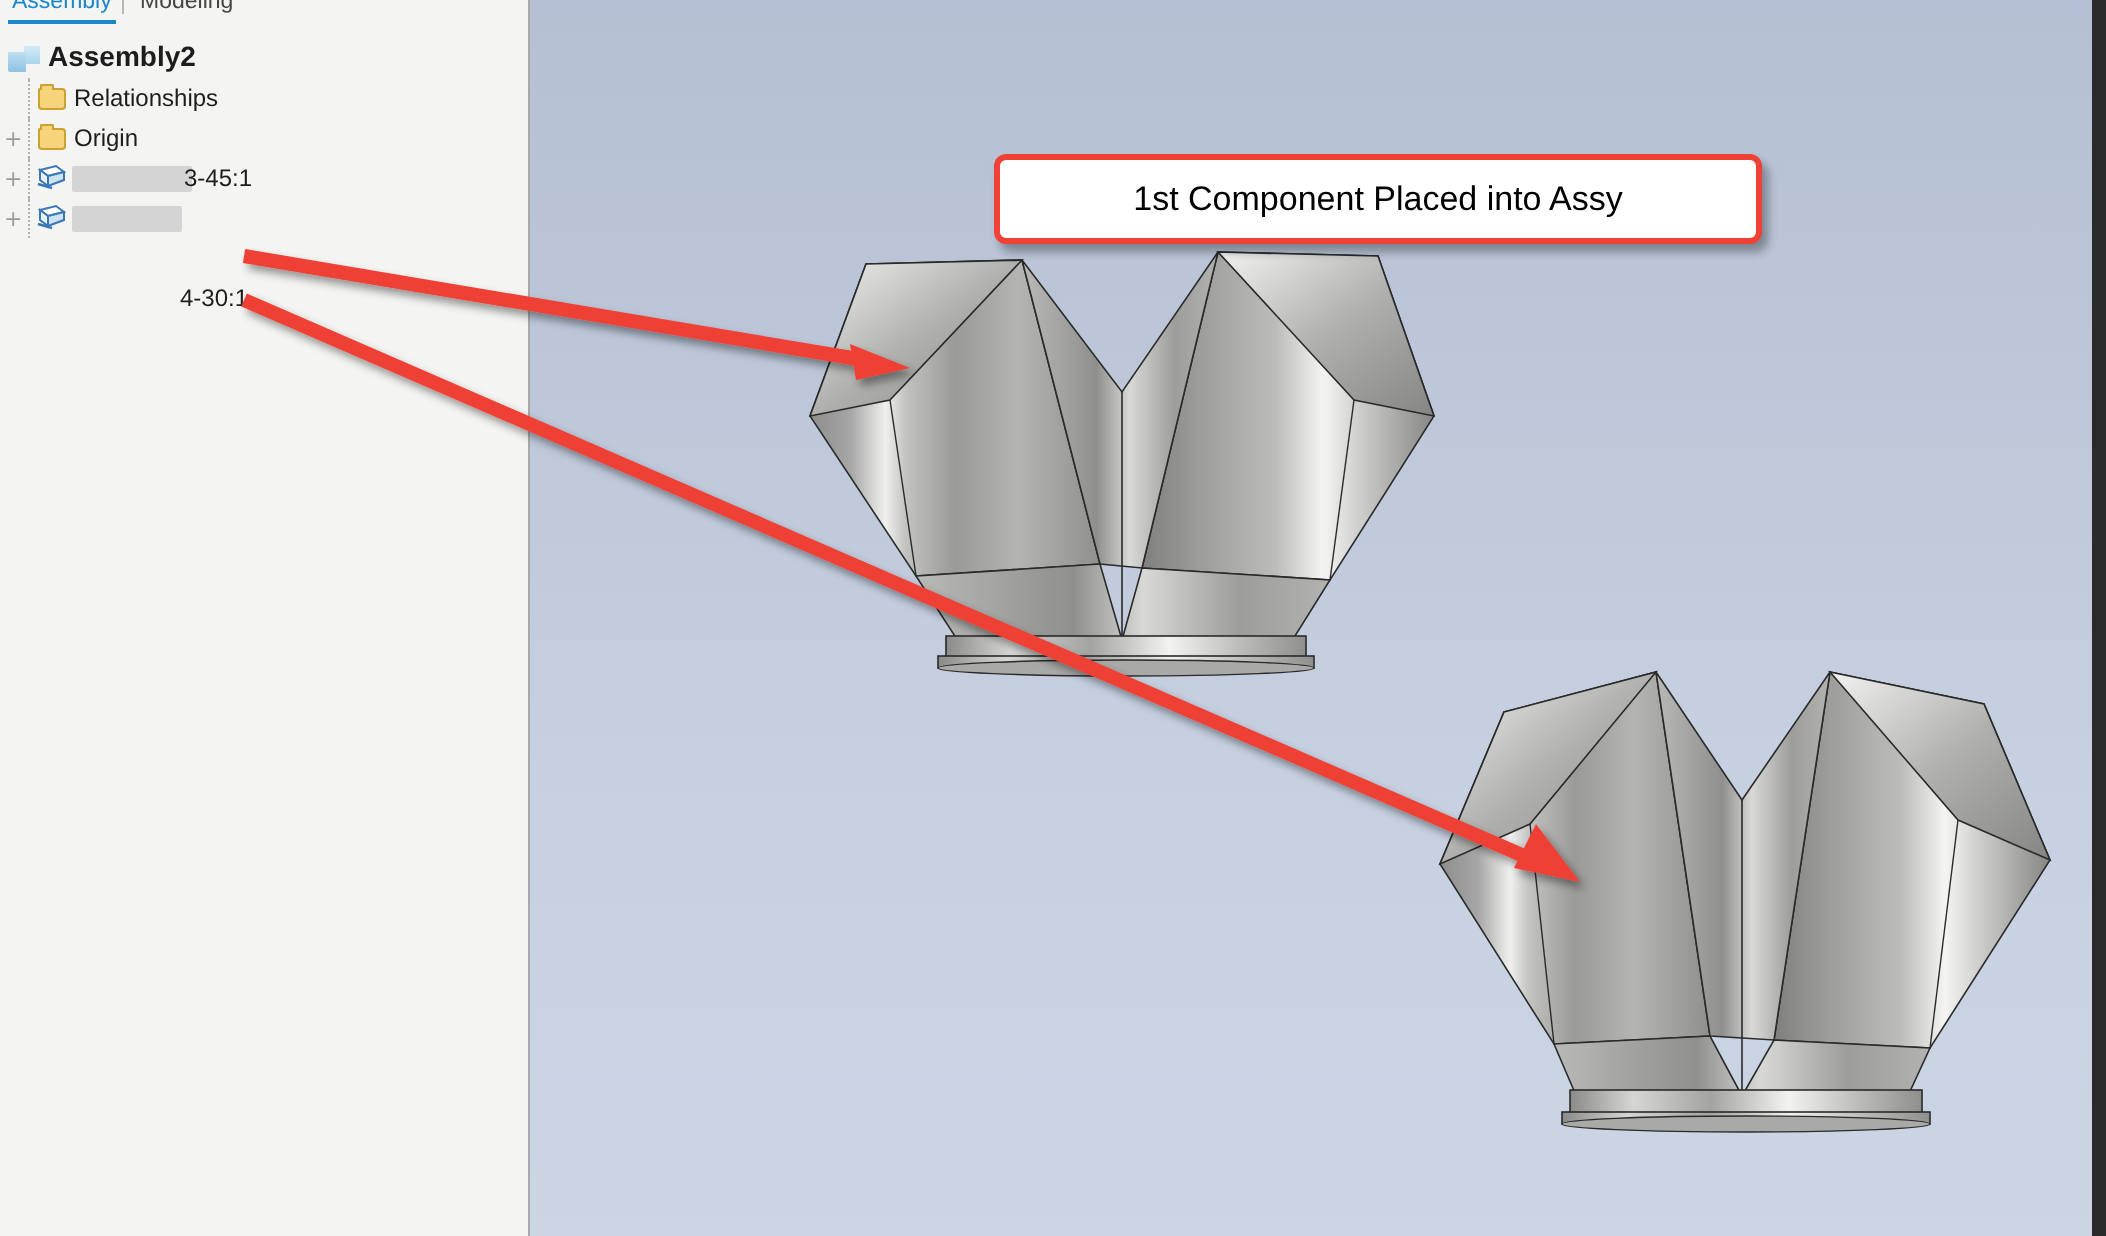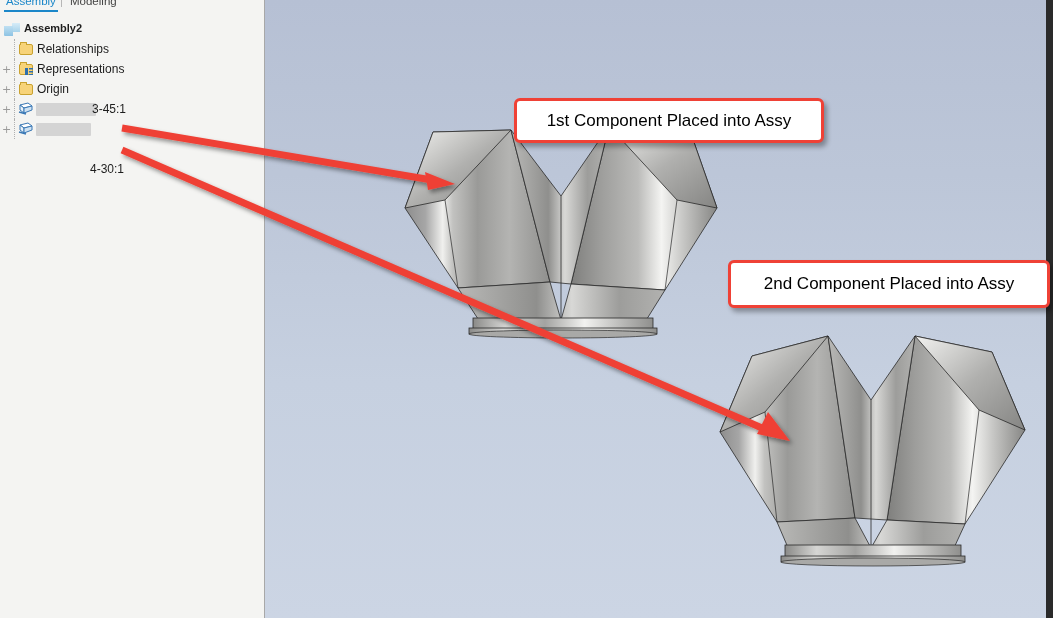--- a/index.html
+++ b/index.html
@@ -78,21 +78,21 @@
     height: 20px;
     line-height: 20px;
     white-space: nowrap;
     font-size: 12px;
     color: #1d1d1d;
   }
   .tree-row.root {
     height: 21px;
     line-height: 21px;
     font-weight: bold;
-    font-size: 11px;
+    font-size: 14px;
     text-align: right;
   }
   .expander {
     position: absolute;
     top: 6px;
     width: 9px;
     height: 9px;
     color: #9b9b9b;
     font-size: 11px;
     line-height: 9px;
@@ -188,24 +188,23 @@
     border-radius: 6px;
     box-shadow: 3px 4px 5px rgba(0,0,0,0.33);
     color: #000000;
     font-size: 17px;
     font-family: "Liberation Sans", sans-serif;
     text-align: center;
     box-sizing: border-box;
     white-space: nowrap;
   }
   #callout-1 {
-    left: 514px; top: 77px;
-    width: 310px; height: 45px;
+    left: 497px; top: 77px;
+    width: 384px; height: 45px;
     line-height: 39px;
-    margin-top: 21px;
   }
   #callout-2 {
     left: 728px; top: 260px;
     width: 322px; height: 48px;
     line-height: 42px;
   }
 
   
   .overlay-svg {
     position: absolute;
@@ -239,26 +238,20 @@
         <span class="node-label" style="left:24px;">Assembly2</span>
       </div>
 
 
       <div class="tree-row">
         <span class="dotted-guide" style="left:14px;"></span>
         <span class="node-icon ico-folder" style="left:19px;width:14px;height:11px;top:5px;"></span>
         <span class="node-label" style="left:37px;">Relationships</span>
       </div>
 
-      <div class="tree-row">
-        <span class="expander" style="left:2px;"></span>
-        <span class="dotted-guide" style="left:14px;"></span>
-        <span class="node-icon ico-folder ico-rep" style="left:19px;width:14px;height:11px;top:5px;"></span>
-        <span class="node-label" style="left:37px;">Representations</span>
-      </div>
 
       <div class="tree-row">
         <span class="expander" style="left:2px;"></span>
         <span class="dotted-guide" style="left:14px;"></span>
         <span class="node-icon ico-folder" style="left:19px;width:14px;height:11px;top:5px;"></span>
         <span class="node-label" style="left:37px;">Origin</span>
       </div>
 
       <div class="tree-row">
         <span class="expander" style="left:2px;"></span>
@@ -381,23 +374,20 @@
       </g>
     </svg>
 
     <div class="right-edge-strip"></div>
   </div>
 
   <div class="callout" id="callout-1">
     <span>1st Component Placed into Assy</span>
   </div>
 
-  <div class="callout" id="callout-2">
-    <span>2nd Component Placed into Assy</span>
-  </div>
 
   <svg class="overlay-svg" viewBox="0 0 1053 618">
     <defs>
       <filter id="arrowShadow" x="-30%" y="-30%" width="180%" height="180%">
         <feDropShadow dx="2.5" dy="3" stdDeviation="2.2" flood-color="#000000" flood-opacity="0.4"></feDropShadow>
       </filter>
     </defs>
 
     <g filter="url(#arrowShadow)">
       <line x1="122" y1="128" x2="432" y2="180" stroke="#ef4136" stroke-width="7" stroke-linecap="butt"></line>

